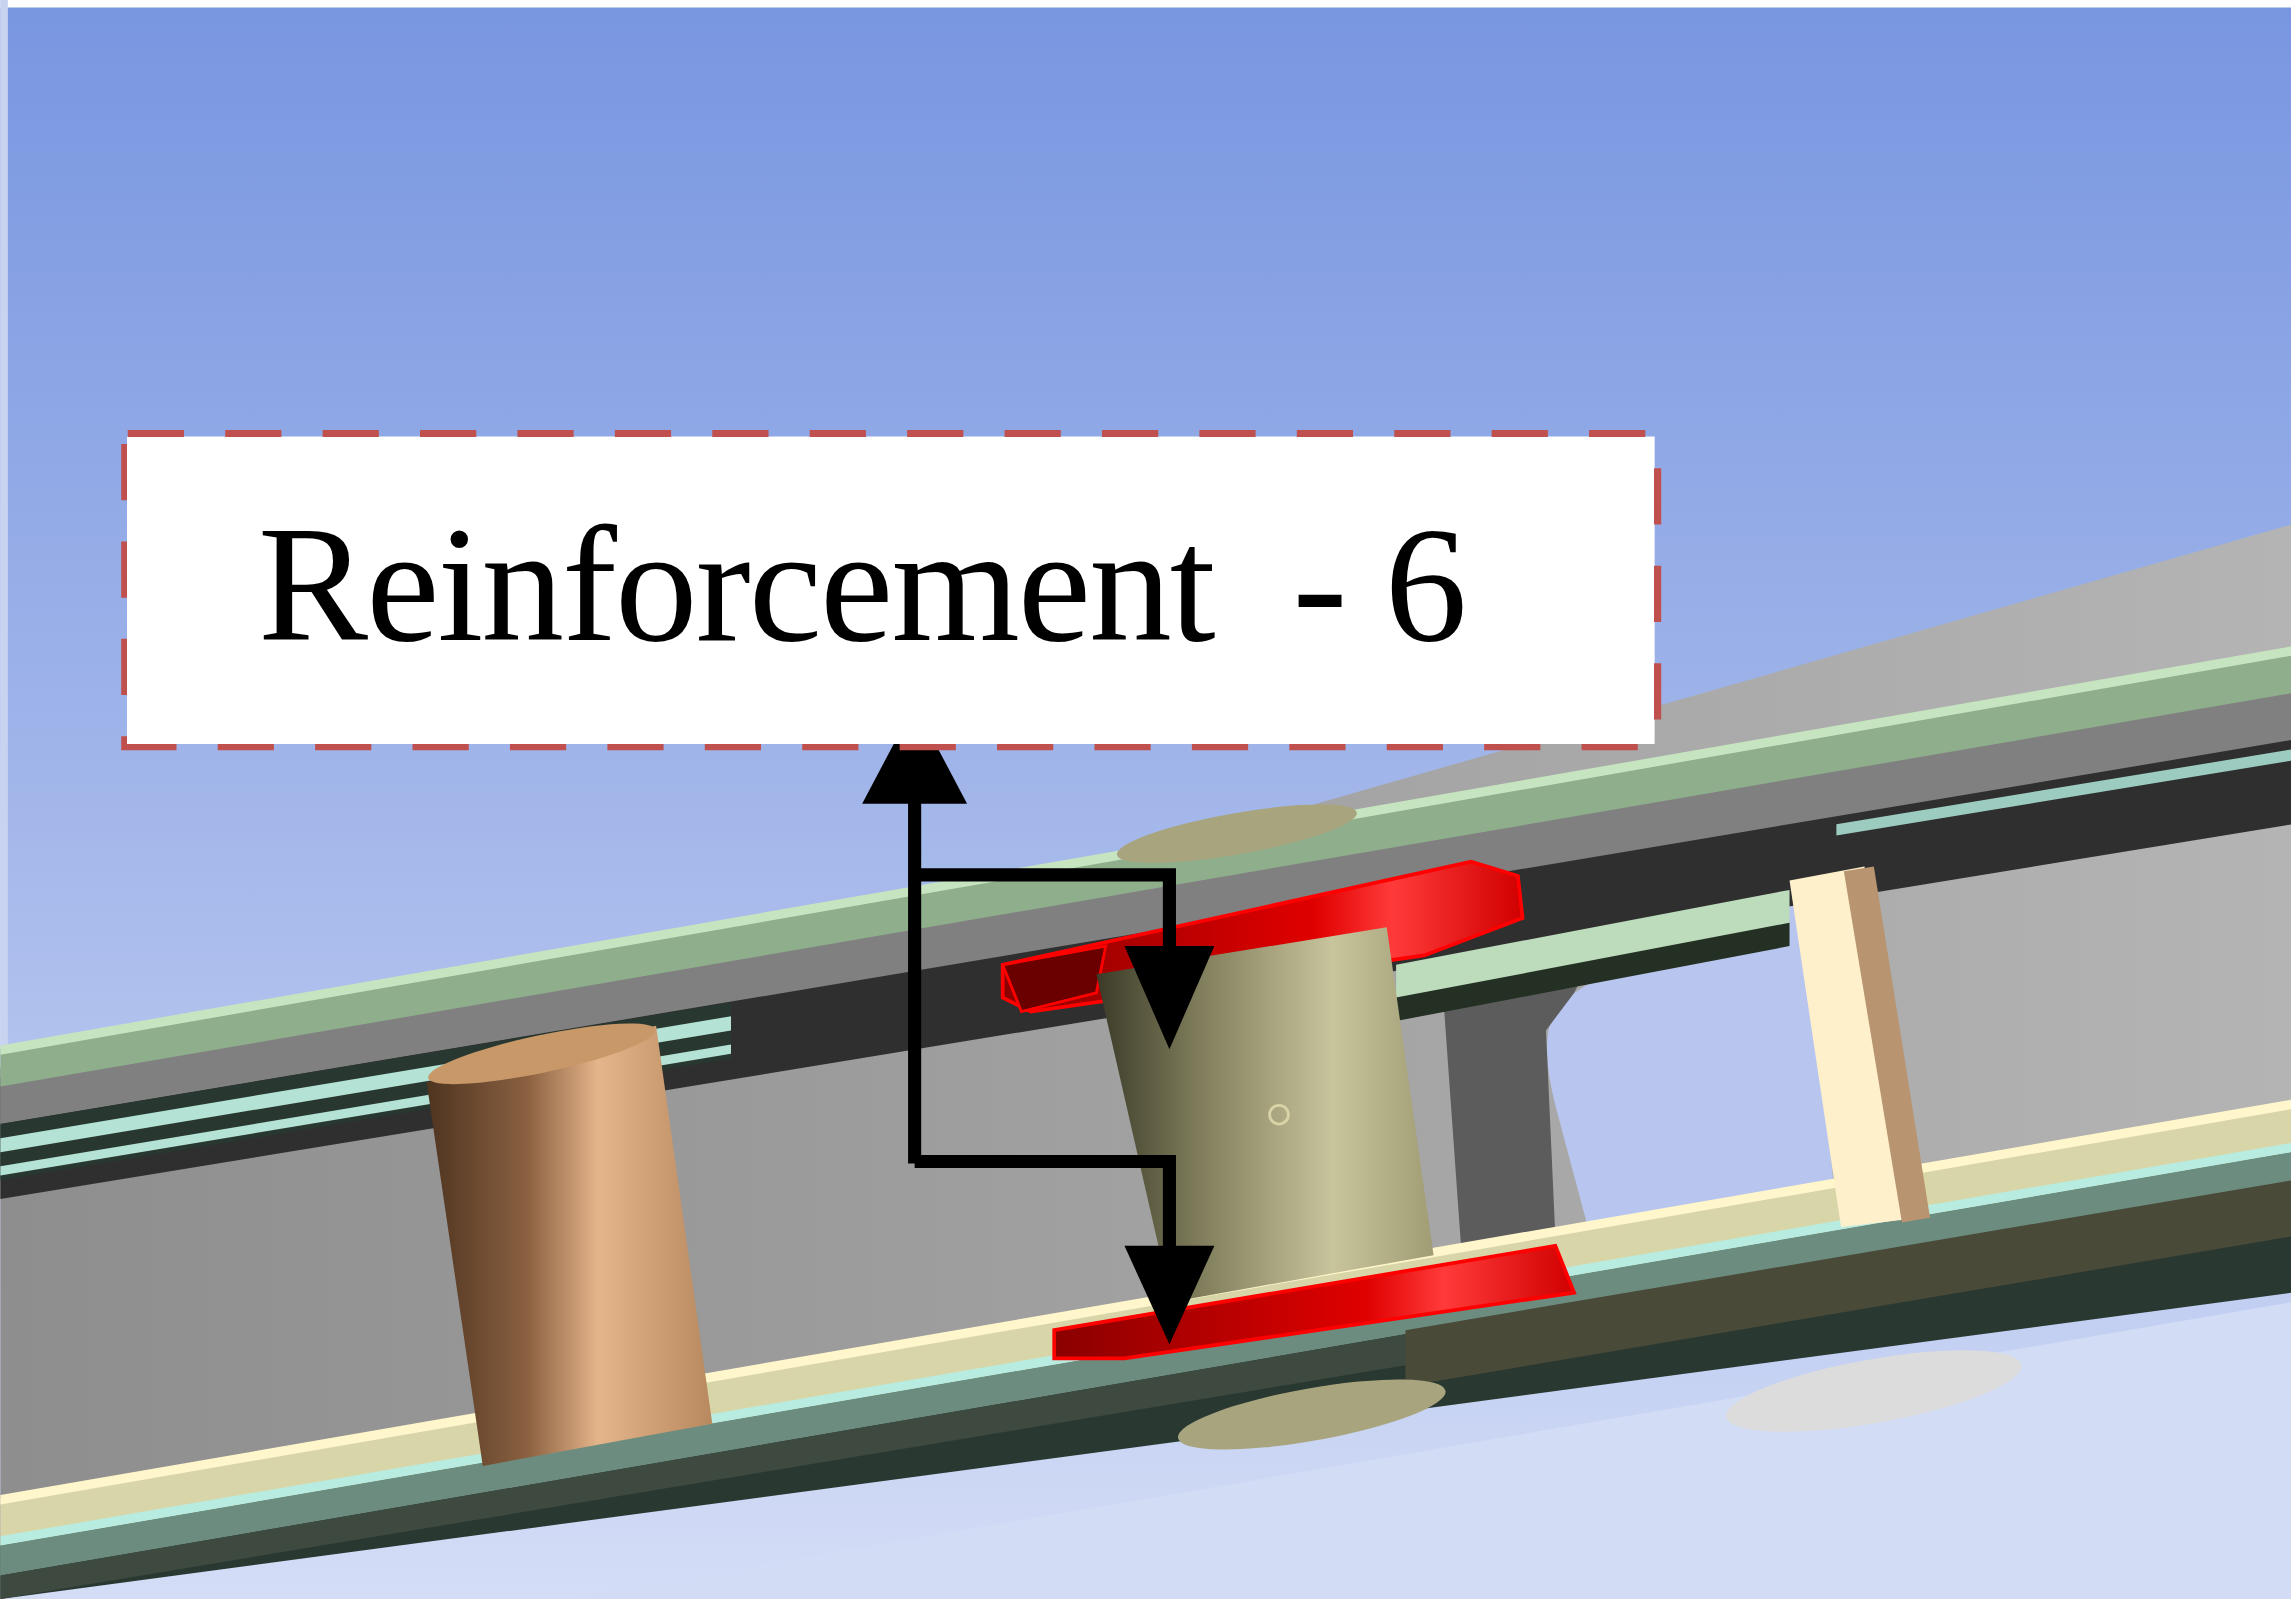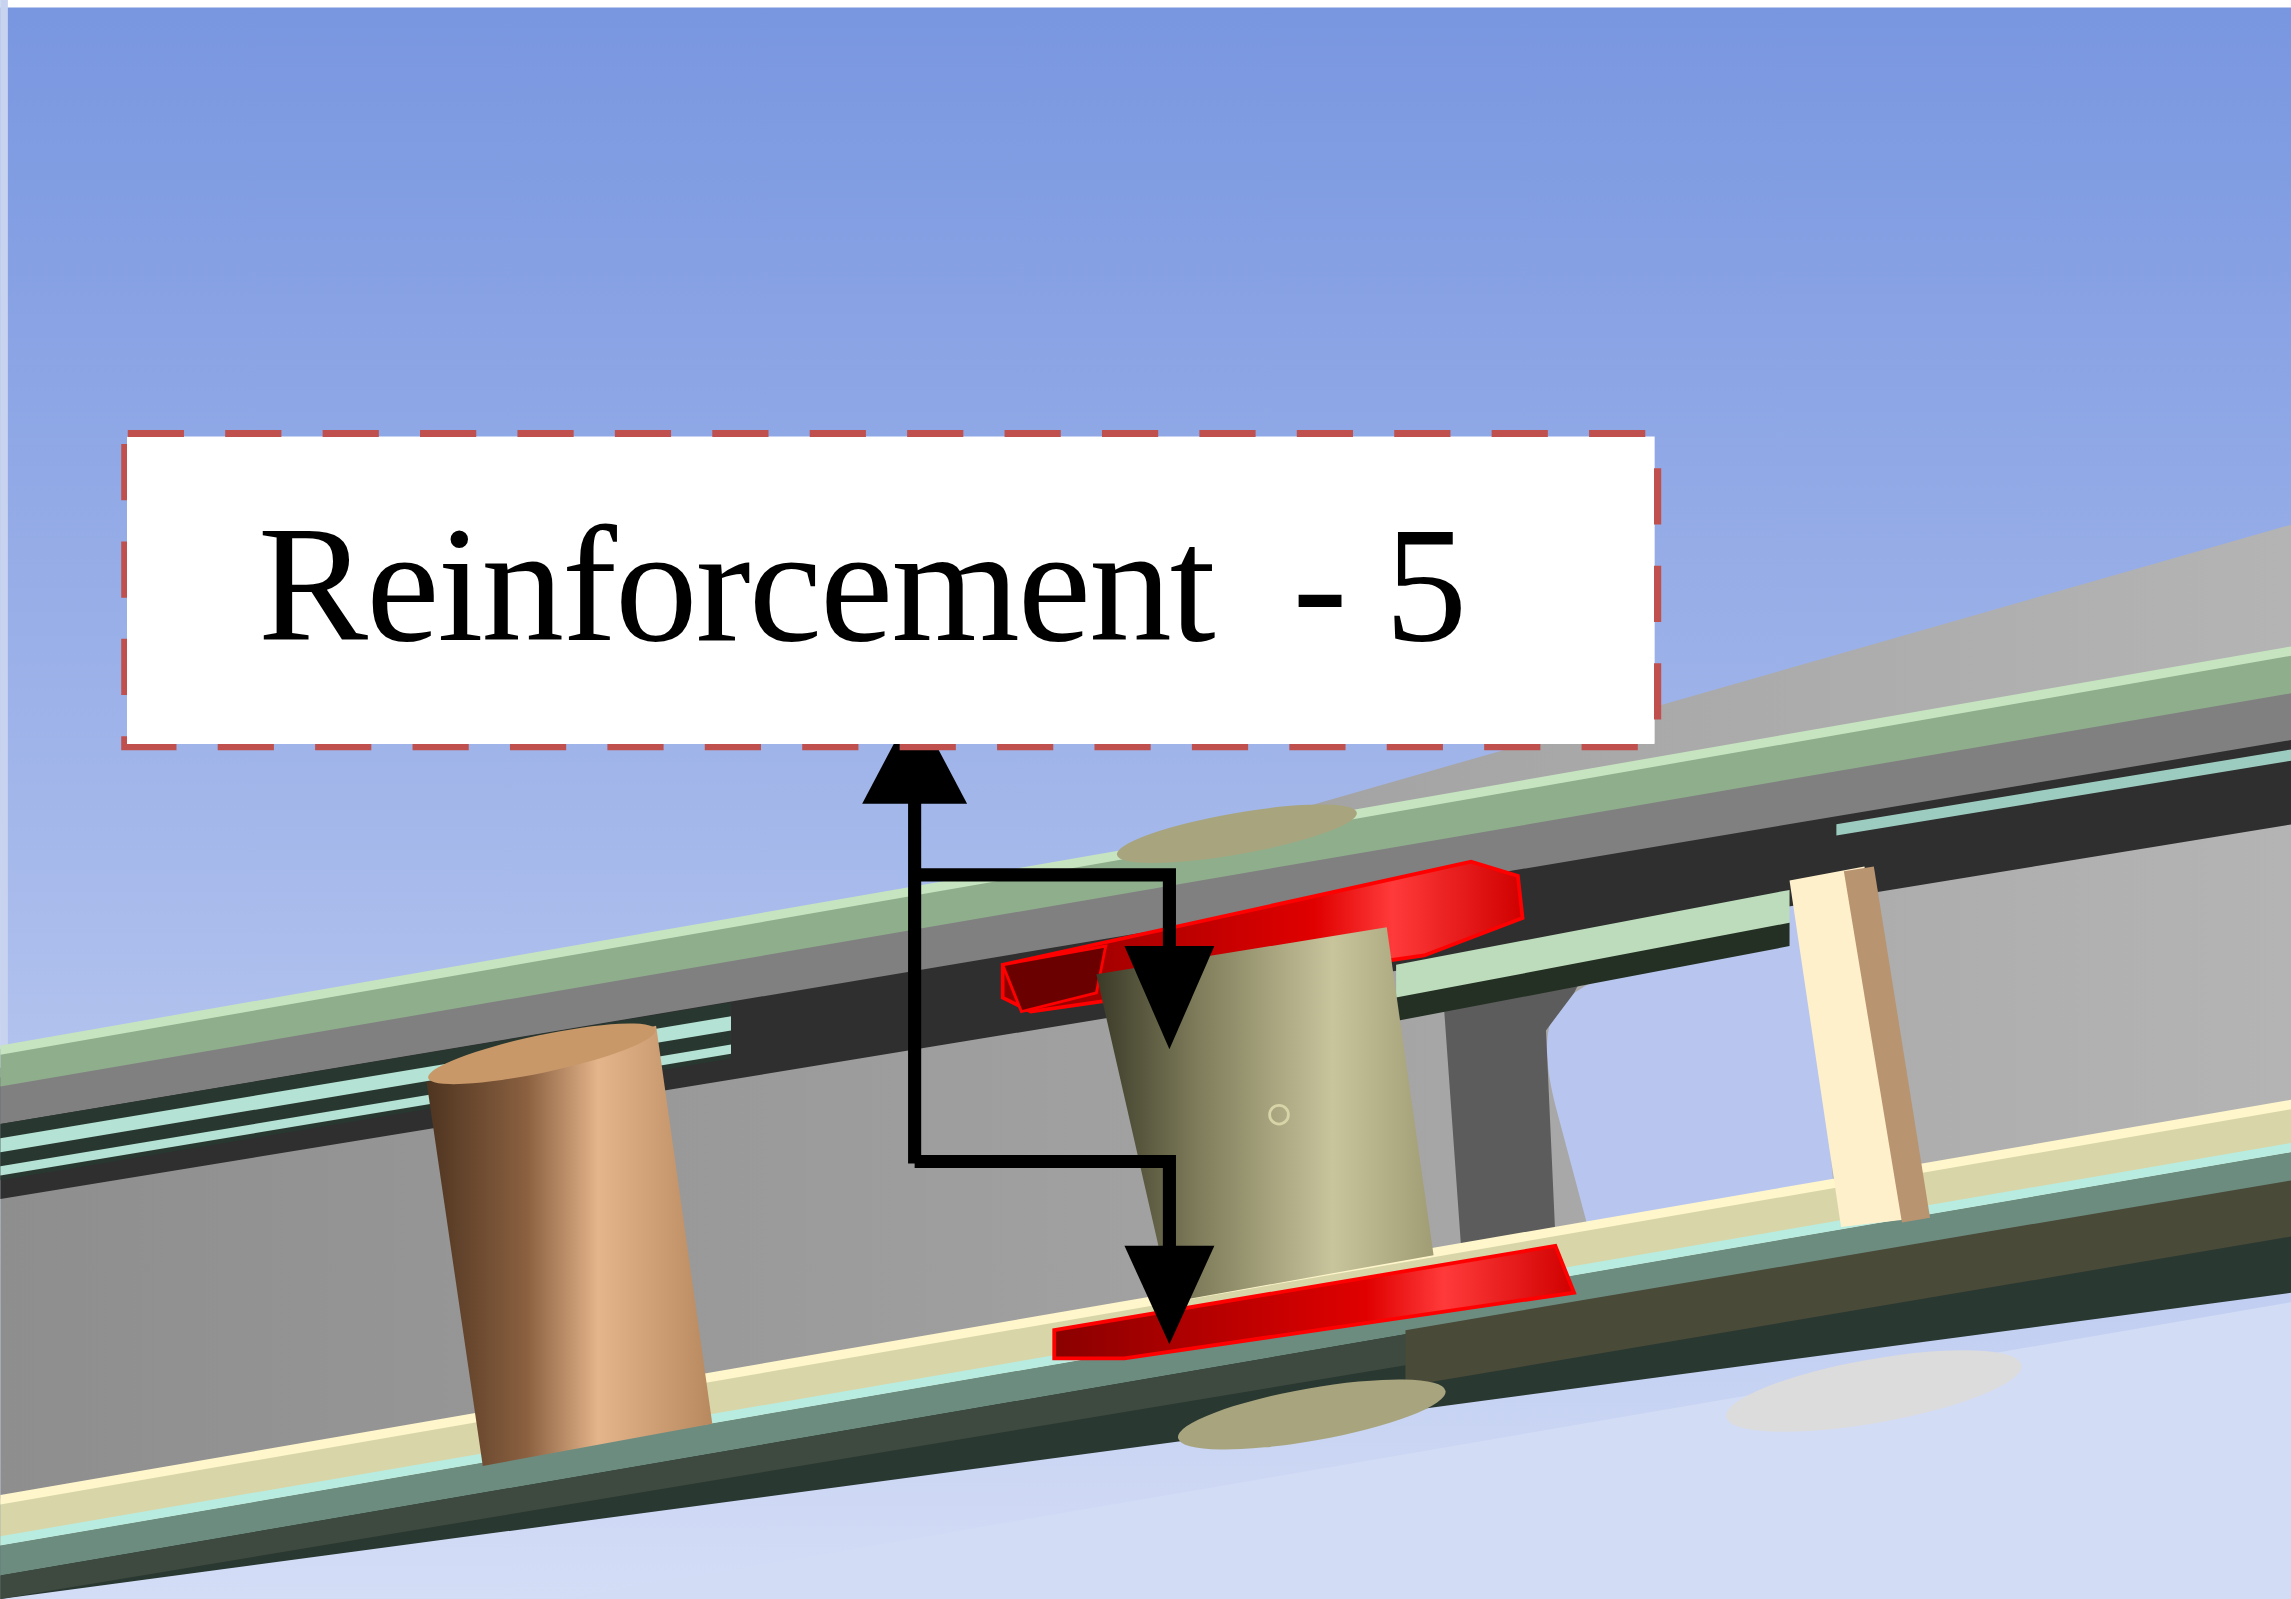--- a/index.html
+++ b/index.html
@@ -113,16 +113,16 @@
       <polyline points="976,934 1248,934 1248,1020" fill="none" stroke-width="14"></polyline>
       <polygon points="1248,1120 1200,1010 1296,1010" stroke="none"></polygon>
       <polyline points="976,1240 1248,1240 1248,1340" fill="none" stroke-width="14"></polyline>
       <polygon points="1248,1435 1200,1330 1296,1330" stroke="none"></polygon>
     </g>
 
     <rect x="136" y="466" width="1630" height="328" fill="#ffffff" stroke="#c0504d" stroke-width="14" stroke-dasharray="60 44"></rect>
   </svg>
 
   <div class="callout">
-    <span class="callout-text">Reinforcement  - 5</span>
+    <span class="callout-text">Reinforcement  - 6</span>
   </div>
 </div>
 
 
 </body></html>

